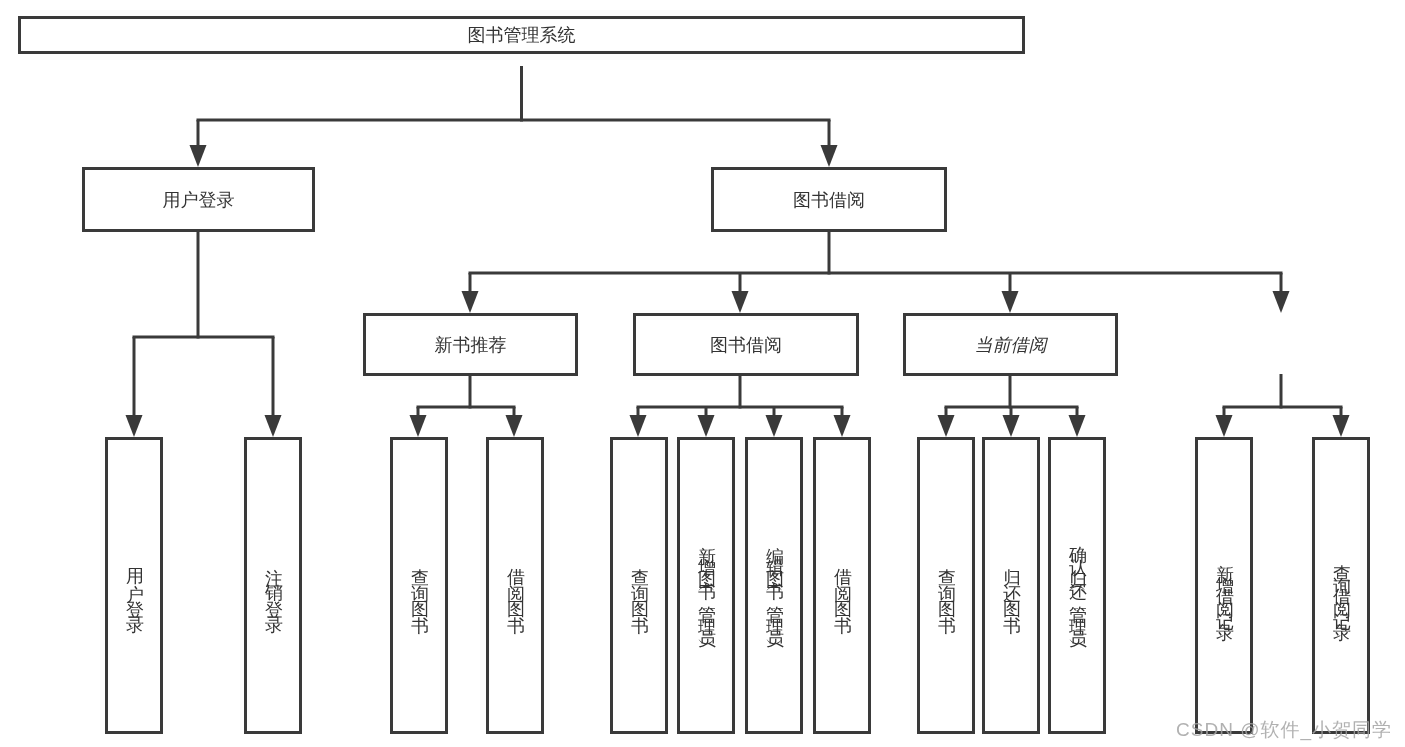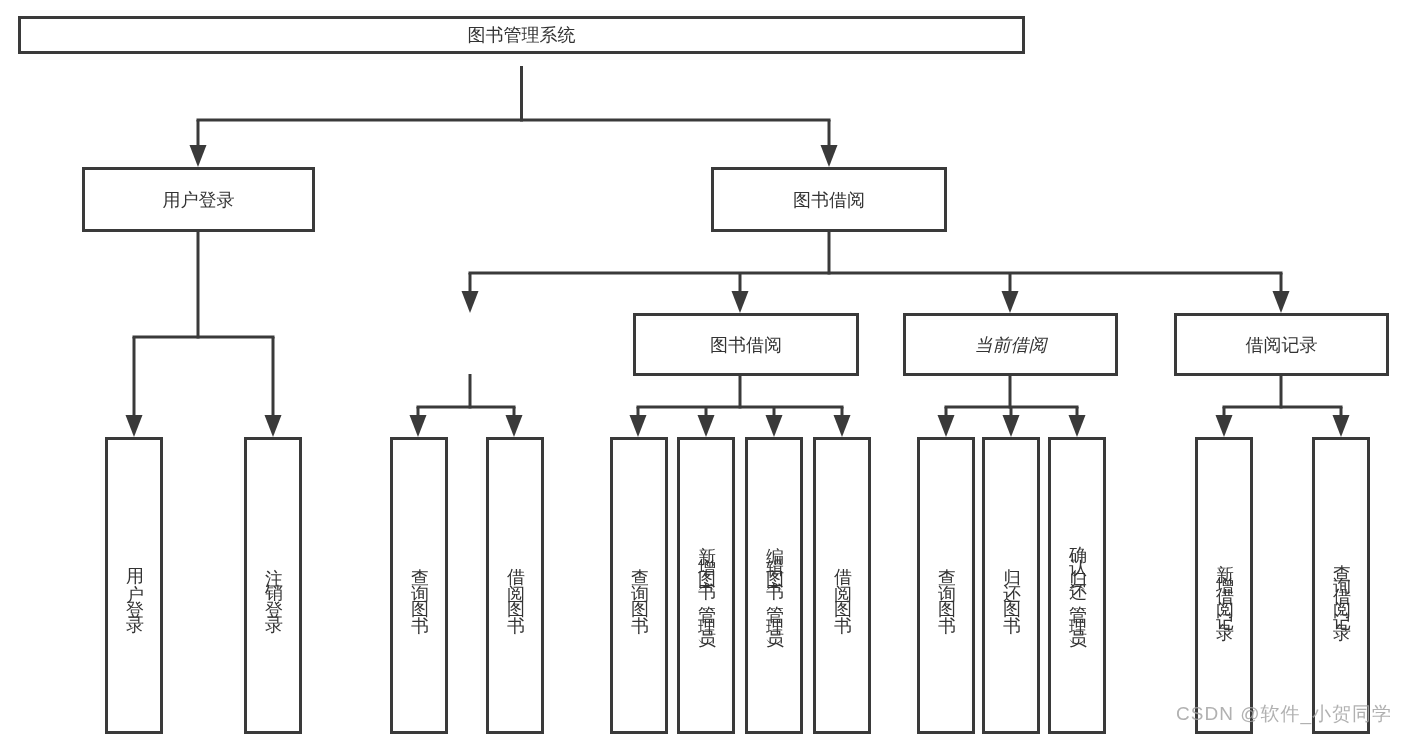--- a/index.html
+++ b/index.html
@@ -25,21 +25,21 @@
   .vtext{
     writing-mode:vertical-rl;
     text-orientation:mixed;
     letter-spacing:16px;
     line-height:1.1;
     white-space:nowrap;
   }
   .vtext.long{letter-spacing:12px;}
   .watermark{
     position:absolute;
-    right:13px;bottom:20px;
+    right:13px;bottom:4px;
     font-size:19px;
     letter-spacing:1px;
     color:rgba(163,163,163,0.85);
     z-index:5;
     white-space:nowrap;
   }
 </style>
 </head>
 <body>
 
@@ -114,28 +114,28 @@
     <span>图书管理系统</span>
   </div>
 
   <div class="box" style="left:82px;top:167px;width:233px;height:65px;">
     <span>用户登录</span>
   </div>
   <div class="box" style="left:711px;top:167px;width:236px;height:65px;">
     <span>图书借阅</span>
   </div>
 
+  <div class="box" style="left:363px;top:313px;width:215px;height:63px;">
+    <span>新书推荐</span>
+  </div>
   <div class="box" style="left:633px;top:313px;width:226px;height:63px;">
     <span>图书借阅</span>
   </div>
   <div class="box" style="left:903px;top:313px;width:215px;height:63px;font-style:italic;">
     <span>当前借阅</span>
-  </div>
-  <div class="box" style="left:1174px;top:313px;width:215px;height:63px;">
-    <span>借阅记录</span>
   </div>
 
   <div class="box" style="left:105px;top:437px;width:58px;height:297px;">
     <span class="vtext">用户登录</span>
   </div>
   <div class="box" style="left:244px;top:437px;width:58px;height:297px;">
     <span class="vtext">注销登录</span>
   </div>
 
   <div class="box" style="left:390px;top:437px;width:58px;height:297px;">

